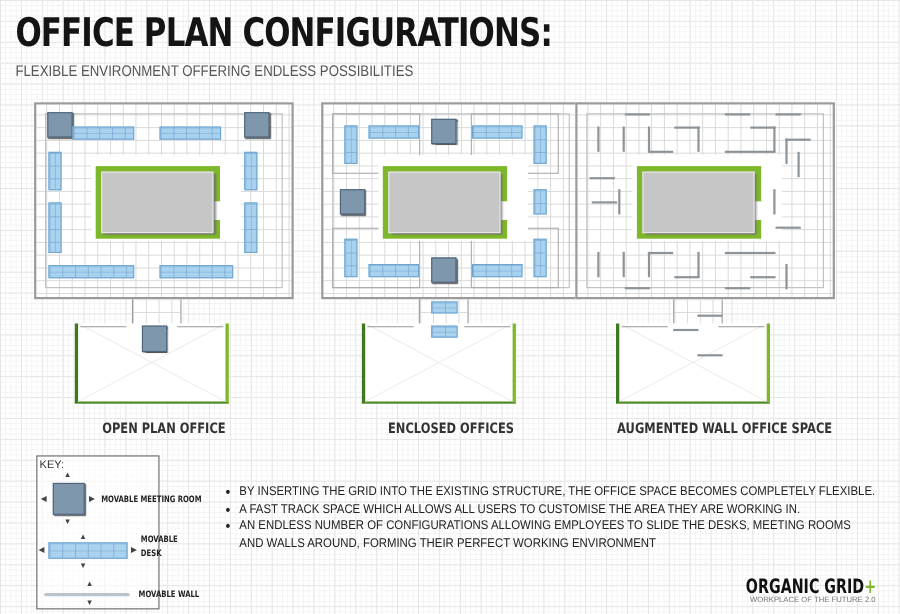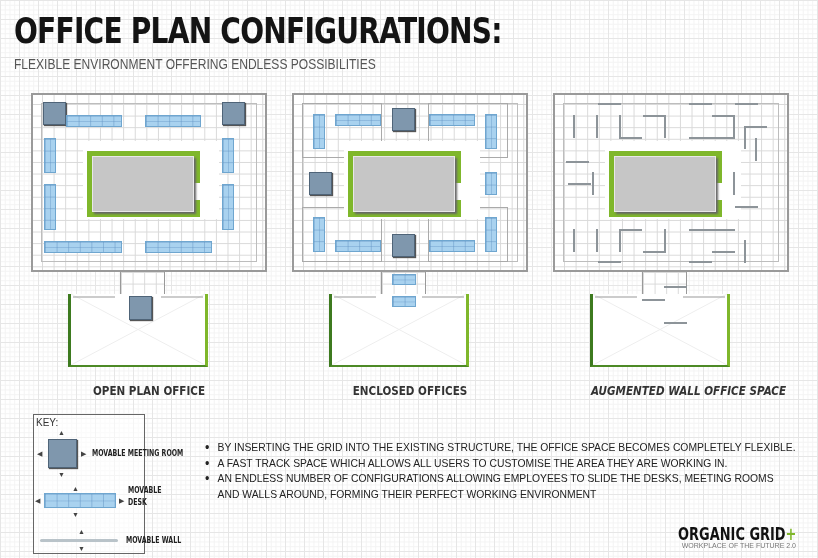--- a/index.html
+++ b/index.html
@@ -147,21 +147,21 @@
         <line x1="134" y1="0" x2="0" y2="71" stroke="#eee"></line>
         <line x1="2" y1="3" x2="44" y2="3" stroke="#999"></line>
         <line x1="90" y1="3" x2="132" y2="3" stroke="#999"></line>
       </svg>
   </div>
   <div class="desk" data-name="desk" style="left:100px; top:181px; width:24px; height:11px;"></div>
   <div class="desk" data-name="desk" style="left:100px; top:203px; width:24px; height:11px;"></div>
   <div class="label" data-name="plan-label" style="left:18px; top:290px; width:200px;">ENCLOSED OFFICES</div>
 </div>
 
-<div class="plan" data-name="plan-augmented-wall" style="left:553px; top:93px; width:236px; height:300px;font-style:italic;">
+<div class="plan" data-name="plan-augmented-wall" style="left:523px; top:93px; width:236px; height:300px;">
   <div class="floor" data-name="floor-plate" style="left:0; top:0; width:236px; height:179px;">
       <div class="inset"></div>
     </div>
   <div class="core-ring" style="left:52px; top:48px; width:136px; height:78px;"></div>
   <div class="core-green" data-name="core-green-wall" style="left:56px; top:58px; width:113px; height:66px;"></div>
   <div class="core-gap" style="left:163px; top:90px; width:8px; height:17px;"></div>
   <div class="core-gray" data-name="building-core" style="left:61px; top:63px; width:102px; height:56px;"></div>
 
   <div class="wall" data-name="movable-wall" style="left:45px; top:10px; width:23px; height:2px;"></div>
   <div class="wall" data-name="movable-wall" style="left:20px; top:22px; width:2px; height:23px;"></div>

